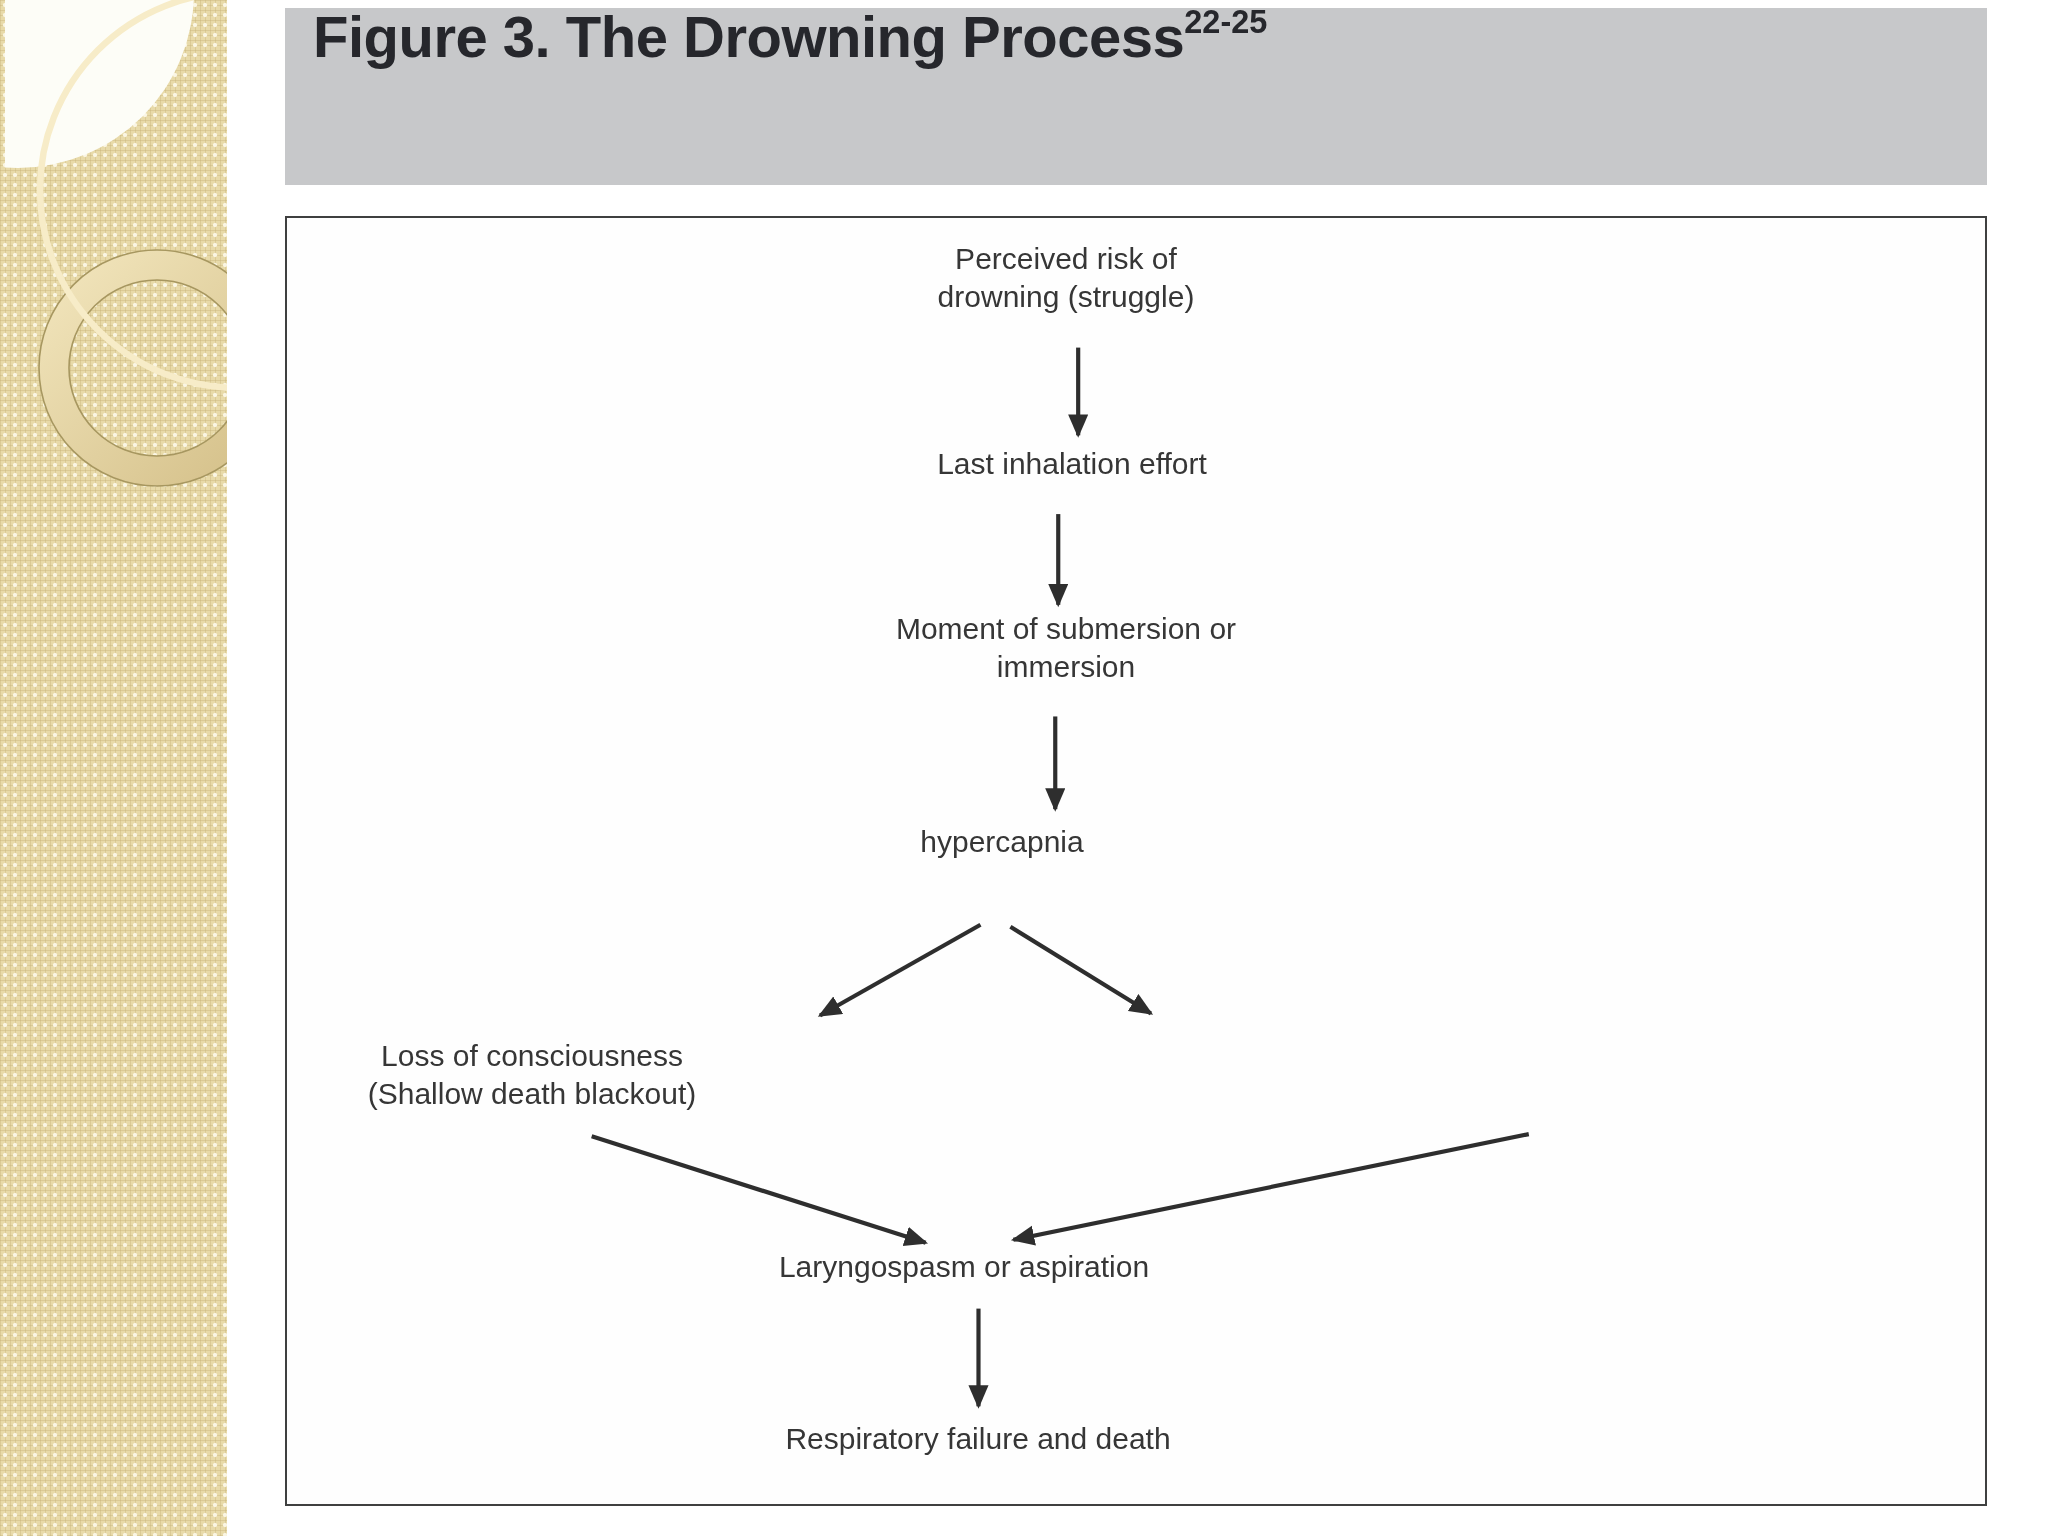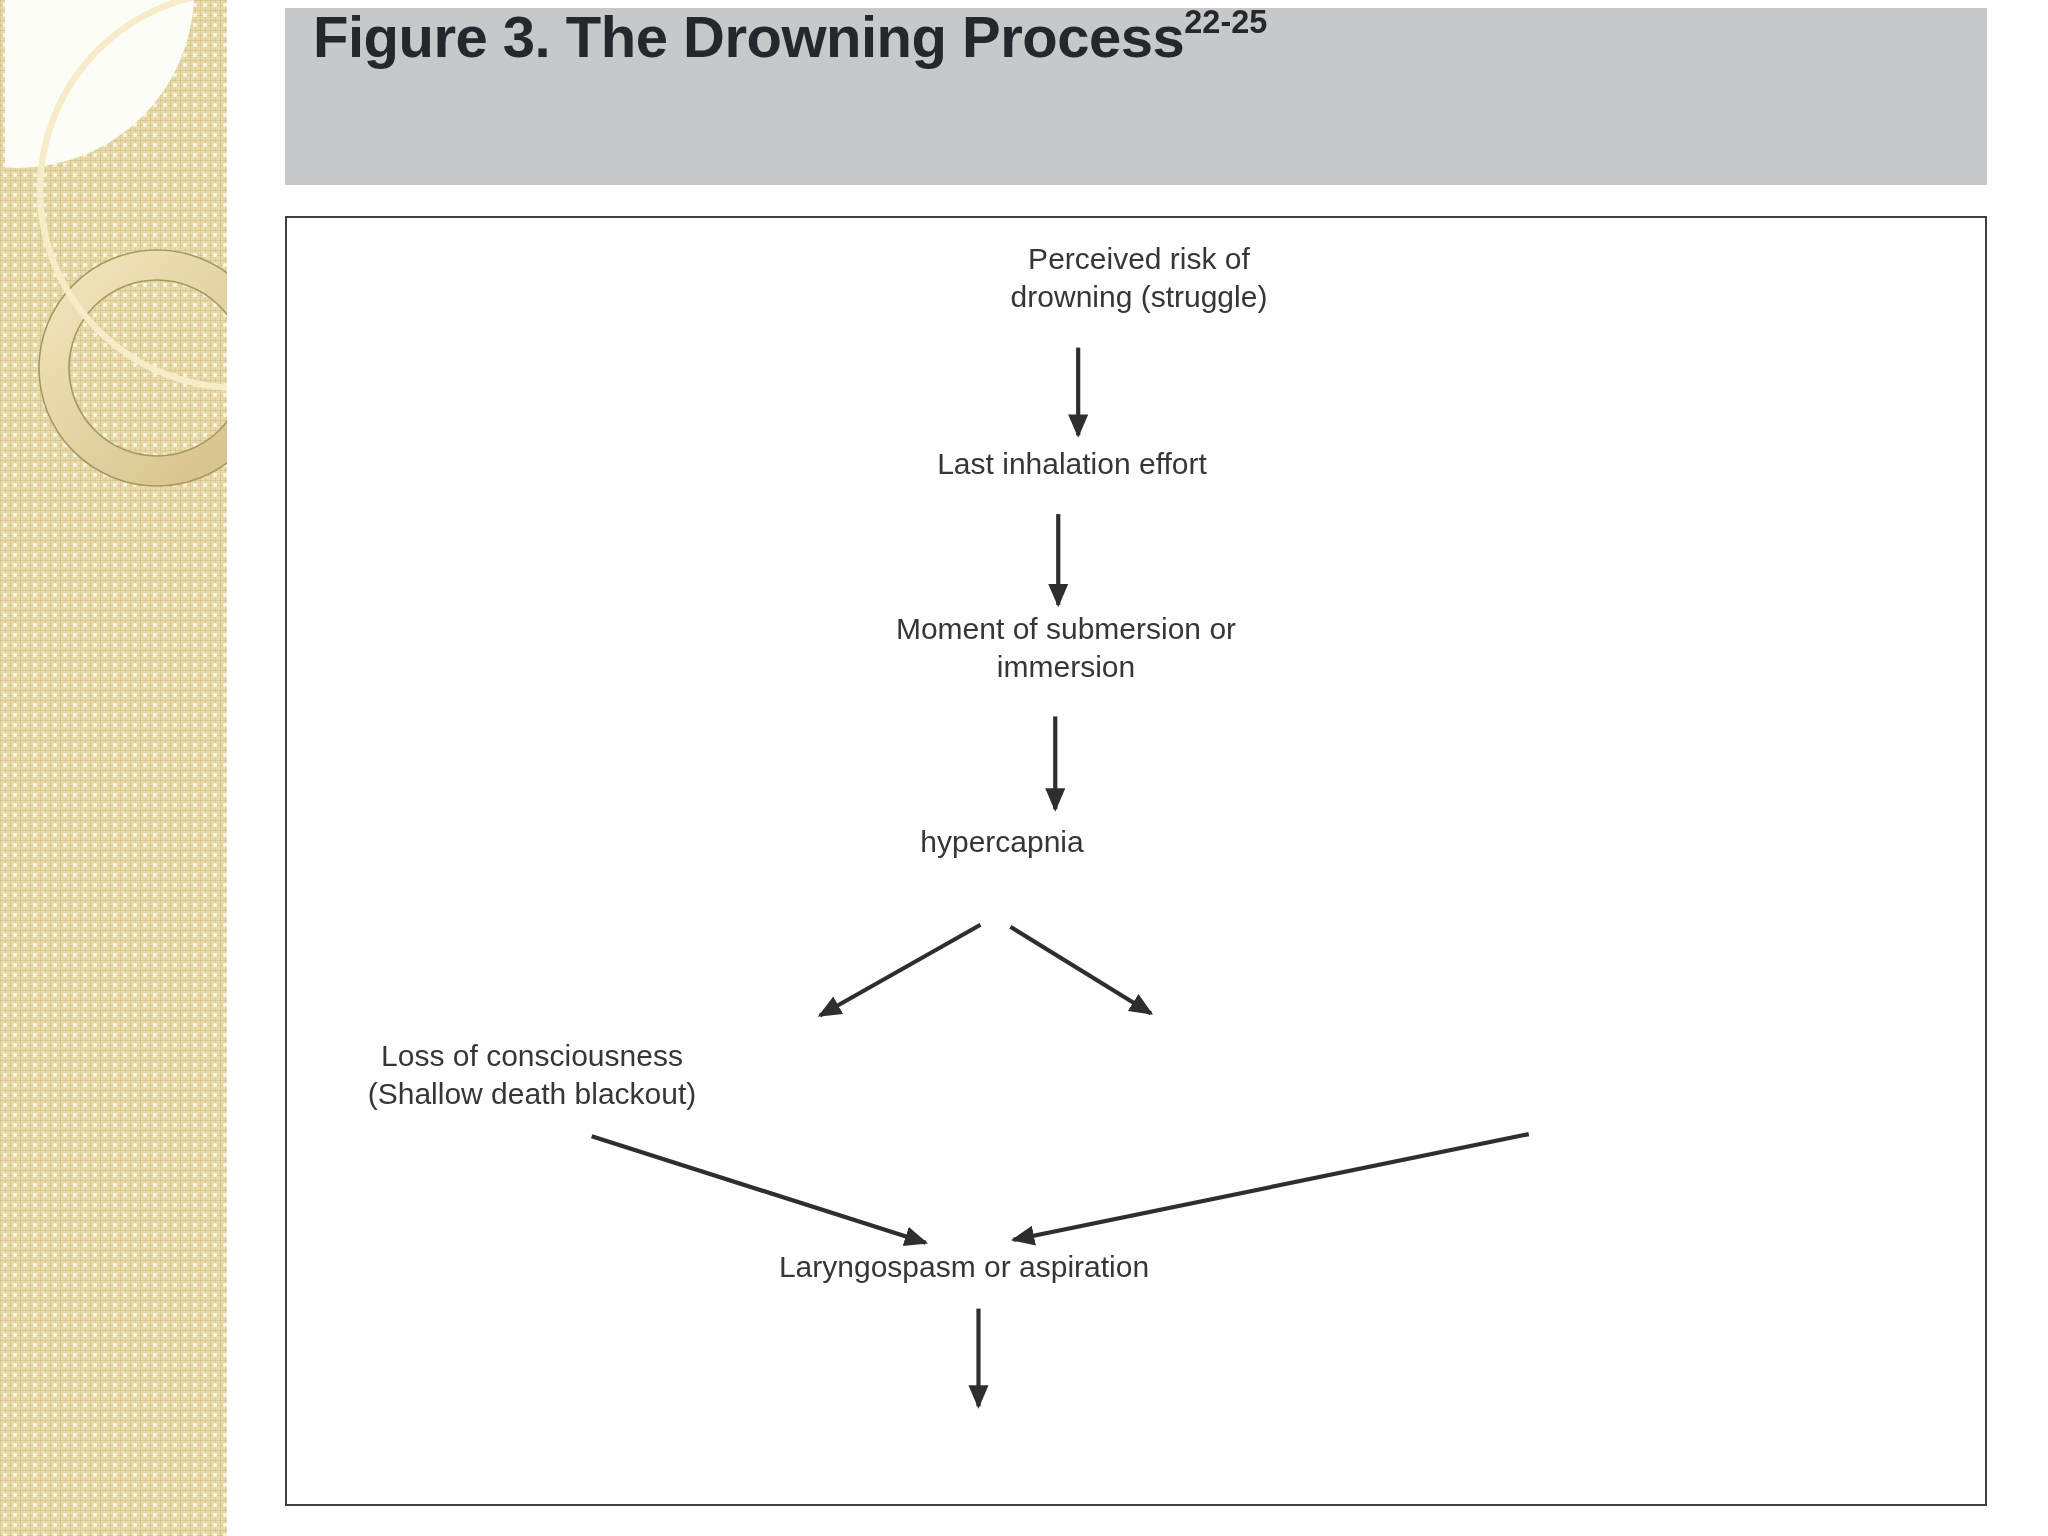--- a/index.html
+++ b/index.html
@@ -99,21 +99,21 @@
     <line x1="793" y1="130" x2="793" y2="218" marker-end="url(#ah)"></line>
     <line x1="773" y1="297" x2="773" y2="388" marker-end="url(#ah)"></line>
     <line x1="770" y1="500" x2="770" y2="593" marker-end="url(#ah)"></line>
     <line x1="695" y1="709" x2="534" y2="800" marker-end="url(#ah)"></line>
     <line x1="725" y1="711" x2="866" y2="798" marker-end="url(#ah)"></line>
     <line x1="305" y1="921" x2="640" y2="1028" marker-end="url(#ah)"></line>
     <line x1="1245" y1="919" x2="728" y2="1025" marker-end="url(#ah)"></line>
     <line x1="693" y1="1094" x2="693" y2="1192" marker-end="url(#ah)"></line>
   </svg>
 
-  <div class="node" style="left:852px; top:22px;">
+  <div class="node" style="left:779px; top:22px;">
     <span>Perceived risk of</span>
     <span>drowning (struggle)</span>
   </div>
 
   <div class="node" style="left:785px; top:227px;text-align:right;">
     <span>Last inhalation effort</span>
   </div>
 
   <div class="node" style="left:779px; top:392px;">
     <span>Moment of submersion or</span>
@@ -127,14 +127,17 @@
   <div class="node" style="left:245px; top:819px;">
     <span>Loss of consciousness</span>
     <span>(Shallow death blackout)</span>
   </div>
 
 
   <div class="node" style="left:677px; top:1030px;">
     <span>Laryngospasm or aspiration</span>
   </div>
 
+  <div class="node" style="left:691px; top:1202px;">
+    <span>Respiratory failure and death</span>
+  </div>
 
 </div>
 
 </body></html>

